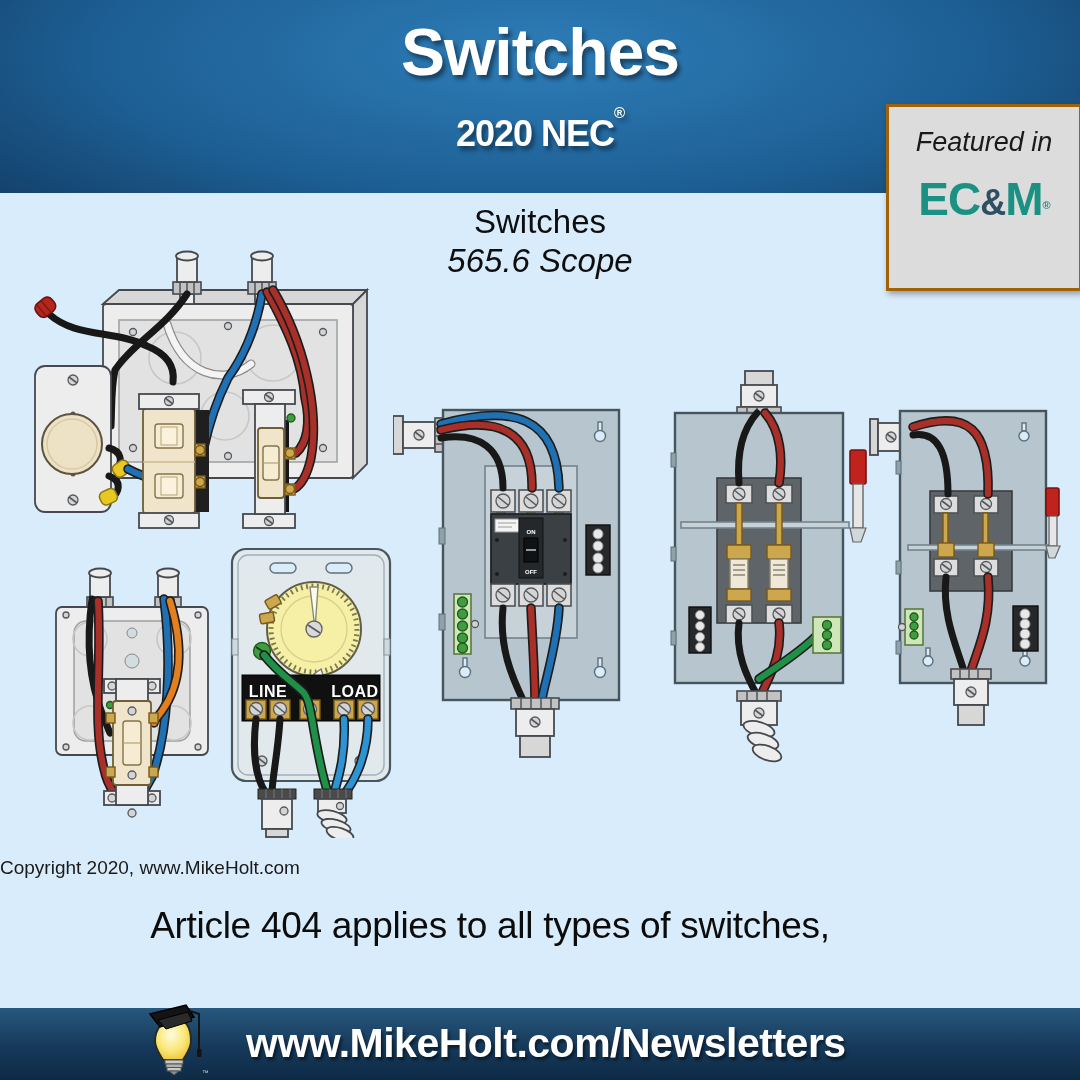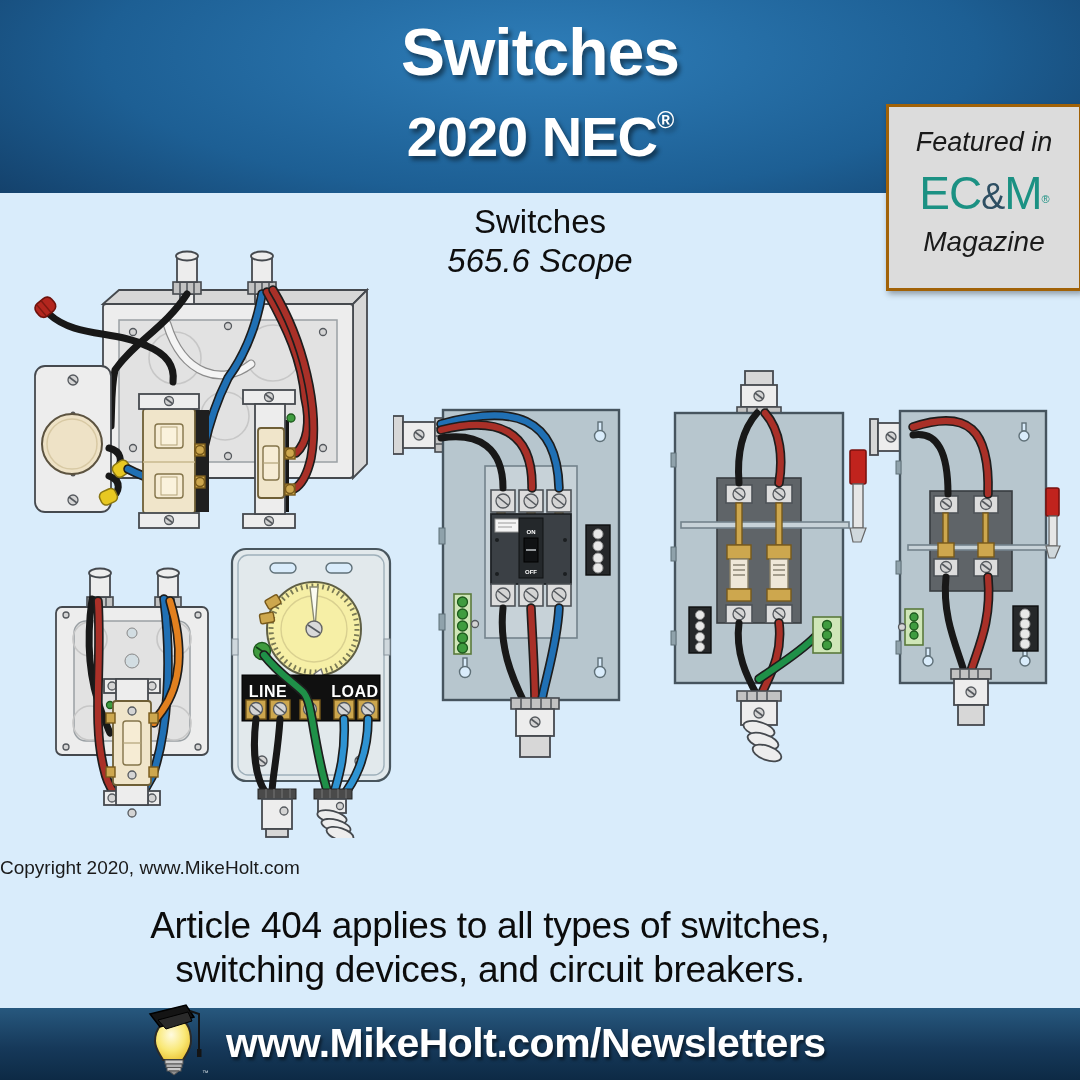--- a/index.html
+++ b/index.html
@@ -5,45 +5,45 @@
   html,body{margin:0;padding:0;background:#666;}
   .canvas{position:relative;width:1080px;height:1080px;margin:0 auto;overflow:hidden;
           background:#d9ecfb;font-family:"Liberation Sans",sans-serif;}
   
   .header{position:absolute;left:0;top:0;width:1080px;height:193px;
           background:radial-gradient(ellipse 90% 160% at 50% 28%, #2e7db8 0%, #1d5f94 45%, #11385f 80%, #0c2c4a 100%);}
   .hdr-title{position:absolute;left:0;top:14px;width:100%;text-align:center;color:#fff;
              font-size:66px;font-weight:bold;letter-spacing:-1px;
              text-shadow:3px 4px 4px rgba(0,0,0,.45);}
   .hdr-sub{position:absolute;left:0;top:104px;width:100%;text-align:center;color:#fff;
-           font-size:56px;font-weight:bold;letter-spacing:-1px;
+           font-size:36px;font-weight:bold;letter-spacing:-1px;
            text-shadow:3px 4px 4px rgba(0,0,0,.45);}
   .hdr-sub sup{font-size:.42em;vertical-align:28px;}
   
   .badge{position:absolute;left:886px;top:104px;width:190px;height:181px;background:#dcdcdc;
          border:3px solid #a16207;box-shadow:2px 3px 6px rgba(0,0,0,.35);text-align:center;}
   .badge-l1{margin-top:20px;font-size:27px;font-style:italic;color:#1a1a1a;}
-  .badge-brand{margin-top:12px;font-size:46px;font-weight:normal;letter-spacing:-1px;line-height:46px;}
+  .badge-brand{margin-top:18px;font-size:46px;font-weight:bold;letter-spacing:-1px;line-height:46px;}
   .badge-brand .ec{color:#1b9183;}
   .badge-brand .amp{color:#2e4f63;font-size:36px;}
   .badge-brand .breg{color:#1b9183;font-size:11px;vertical-align:6px;}
   .badge-l3{margin-top:4px;font-size:28px;font-style:italic;color:#1a1a1a;}
   
   .caption1{position:absolute;left:0;top:203px;width:1080px;text-align:center;
             font-size:33px;color:#0e0e0e;}
   .caption2{position:absolute;left:0;top:242px;width:1080px;text-align:center;
             font-size:33px;font-style:italic;color:#0e0e0e;}
   .copyright{position:absolute;left:0;top:857px;width:1080px;text-align:left;
              font-size:19px;color:#1a1a1a;}
   .descr{position:absolute;left:0;top:904px;width:980px;text-align:center;
          font-size:37px;line-height:44px;color:#0c0c0c;letter-spacing:-0.3px;}
   
   .footer{position:absolute;left:0;top:1008px;width:1080px;height:72px;
           background:linear-gradient(#27587e 0%, #16395a 55%, #0d2a45 100%);}
-  .footer-url{position:absolute;left:226px;top:12px;color:#fff;font-size:41px;font-weight:bold;
+  .footer-url{position:absolute;left:246px;top:12px;color:#fff;font-size:41px;font-weight:bold;
               letter-spacing:-0.5px;text-shadow:2px 3px 3px rgba(0,0,0,.5);cursor:pointer;}
   .footer-logo{position:absolute;left:142px;top:-6px;}
   
   .illus{position:absolute;}
   svg text.lbl{font-family:"Liberation Sans",sans-serif;font-weight:bold;fill:#fff;}
   .metal{fill:#ededed;stroke:#45494e;stroke-width:1.8;}
   .metal-dk{fill:#d7d7d7;stroke:#45494e;stroke-width:1.8;}
   .inner{fill:#e2e2e2;stroke:#9aa0a4;stroke-width:1.5;}
   .ko{fill:none;stroke:#c7c7c7;stroke-width:1.6;}
   .enc{fill:#b7c6ce;stroke:#46545e;stroke-width:2.4;}
@@ -78,21 +78,20 @@
 <div class="canvas">
 
   <div class="header">
     <div class="hdr-title">Switches</div>
     <div class="hdr-sub"><span>2020 NEC</span><sup>®</sup></div>
   </div>
 
   <div class="badge">
     <div class="badge-l1">Featured in</div>
     <div class="badge-brand"><span class="ec">EC</span><span class="amp">&amp;</span><span class="ec">M</span><span class="breg">®</span></div>
-    <div class="badge-l3">Magazine</div>
   </div>
 
   <div class="caption1">Switches</div>
   <div class="caption2">565.6 Scope</div>
 
   <svg class="illus" style="left:15px;top:248px" width="365" height="288" viewBox="0 0 365 288">
     <g>
       <polygon points="88,56 104,42 352,42 338,56" class="metal-dk"></polygon>
       <polygon points="338,230 352,216 352,42 338,56" class="metal-dk"></polygon>
       <rect x="88" y="56" width="250" height="174" rx="3" class="metal"></rect>
@@ -636,21 +635,20 @@
       <rect x="86" y="286" width="34" height="26" class="metal"></rect>
       <circle cx="103" cy="299" r="5" class="screw"></circle>
         <line x1="99" y1="296" x2="107" y2="302" class="slot"></line>
       <rect x="90" y="312" width="26" height="20" class="metal-dk"></rect>
     </g>
   </svg>
 
   <div class="copyright">Copyright 2020, www.MikeHolt.com</div>
   <div class="descr">
     <div>Article 404 applies to all types of switches,</div>
-    <div>switching devices, and circuit breakers.</div>
   </div>
 
   <div class="footer">
     <svg class="footer-logo" width="70" height="78" viewBox="0 0 70 78">
       <defs>
         <radialGradient id="bulbGrad" cx="45%" cy="40%" r="70%">
           <stop offset="0%" stop-color="#fffbe0"></stop>
           <stop offset="55%" stop-color="#f9e876"></stop>
           <stop offset="100%" stop-color="#e8bc2a"></stop>
         </radialGradient>

